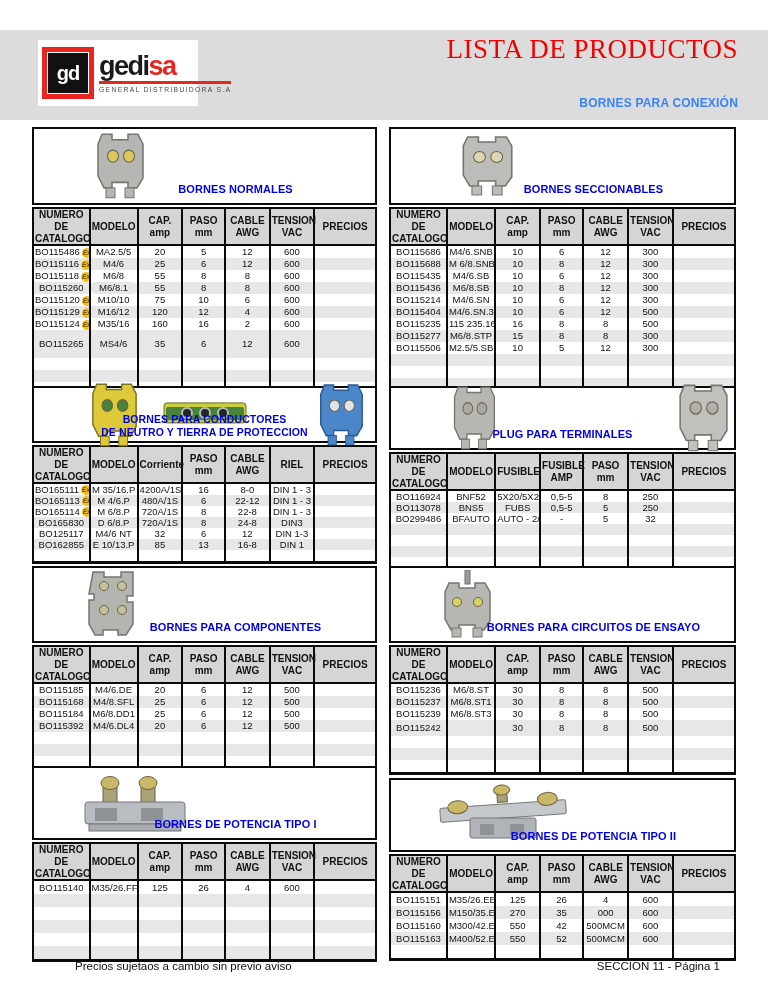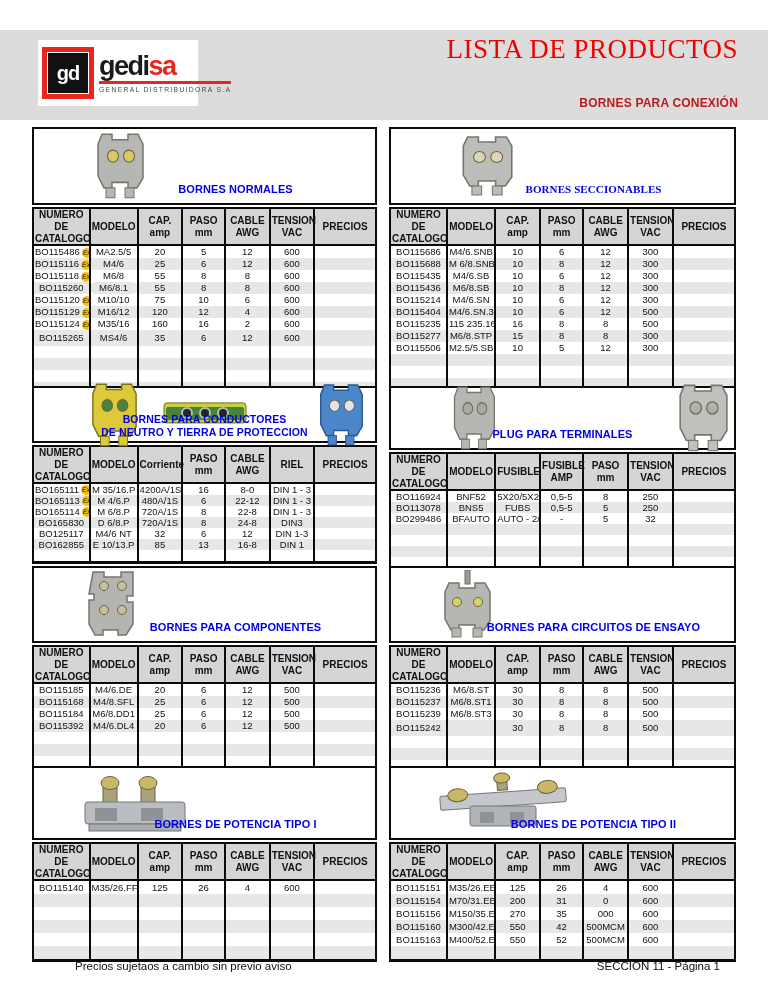--- a/index.html
+++ b/index.html
@@ -13,21 +13,21 @@
     display:flex;align-items:center;padding:2px 4px;box-sizing:border-box;}
   .gd-emblem{width:52px;height:52px;background:#e8251f;display:flex;align-items:center;justify-content:center;flex:0 0 auto;}
   .gd-inner{width:42px;height:42px;background:#111;color:#fff;display:flex;align-items:center;justify-content:center;
     font-weight:bold;font-size:20px;letter-spacing:-1px;border:1px solid #fff;box-sizing:border-box;}
   .brand-wrap{margin-left:5px;line-height:1;}
   .brand-word{font-weight:bold;font-size:27px;letter-spacing:-1.5px;border-bottom:3px solid #e8251f;padding-bottom:1px;}
   .brand-black{color:#1a1a1a;} .brand-red{color:#e8251f;}
   .brand-sub{font-size:6.8px;letter-spacing:1.3px;color:#4a4a4a;margin-top:3px;white-space:nowrap;}
   .doc-title{position:absolute;right:30px;top:34px;font-family:"Liberation Serif",serif;
     font-size:27px;color:#f20000;letter-spacing:0.5px;white-space:nowrap;}
-  .doc-subtitle{position:absolute;right:30px;top:96px;font-size:12px;font-weight:bold;color:#b91c1c;letter-spacing:0.2px;}
+  .doc-subtitle{position:absolute;right:30px;top:96px;font-size:12px;font-weight:bold;color:#3b82f6;letter-spacing:0.2px;}
   
   .section{position:absolute;box-sizing:border-box;}
   .img-box{border:2px solid #0a0a0a;background:#fff;position:relative;margin-bottom:2px;box-sizing:border-box;}
   .img-pos{position:absolute;top:50%;transform:translateY(-50%);line-height:0;}
   .img-pos.ctr{left:50%;transform:translate(-50%,-58%);}
   .sec-title{position:absolute;left:0;right:0;bottom:6px;text-align:center;font-weight:bold;
     font-size:11px;color:#0000e6;letter-spacing:0.1px;line-height:1.25;}
   .sec-title.pad{padding-left:62px;}
   .sec-title.two{bottom:2px;font-size:10.5px;}
   table.ptable{width:100%;border-collapse:collapse;table-layout:fixed;
@@ -154,21 +154,21 @@
           <tr>
             <td style="height: 12px;">BO115124<span class="ex-badge">Ex</span></td>
             <td style="height: 12px;">M35/16</td>
             <td style="height: 12px;">160</td>
             <td style="height: 12px;">16</td>
             <td style="height: 12px;">2</td>
             <td style="height: 12px;">600</td>
             <td style="height: 12px;"></td>
           </tr>
           <tr>
-            <td style="height: 16px;">BO115265</td>
+            <td style="height: 28px;">BO115265</td>
             <td style="height: 12px;">MS4/6</td>
             <td style="height: 12px;">35</td>
             <td style="height: 12px;">6</td>
             <td style="height: 12px;">12</td>
             <td style="height: 12px;">600</td>
             <td style="height: 12px;"></td>
           </tr>
           <tr>
             <td style="height: 12px;">&nbsp;</td>
             <td style="height: 12px;">&nbsp;</td>
@@ -202,21 +202,21 @@
             <td style="height: 12px;">&nbsp;</td>
             <td style="height: 12px;">&nbsp;</td>
             <td style="height: 12px;">&nbsp;</td>
             <td style="height: 12px;">&nbsp;</td>
             <td style="height: 12px;">&nbsp;</td>
           </tr>
         </tbody>
       </table>
     </div>
     <div class="section" style="top: 127px; left: 389px; width: 347px;">
-      <div class="img-box" style="height: 78px; font-family: Liberation Serif, serif;">
+      <div class="img-box" style="height: 78px;">
         <div class="img-pos" style="left: 68px;"><svg width="56" height="64" viewBox="0 0 52 64" preserveAspectRatio="none">
     <path d="M8 3 h10 v5 h16 v-5 h10 l5 9 v31 l-6 9 h-9 v-5 h-16 v5 h-8 l-6 -11 v-29 z" fill="#bcbcb8" stroke="#76766f" stroke-width="1.5"></path>
     <circle cx="19" cy="23" r="5.5" fill="#ddd6b4" stroke="#6b6345" stroke-width="1"></circle>
     <circle cx="35" cy="23" r="5.5" fill="#ddd6b4" stroke="#6b6345" stroke-width="1"></circle>
     <rect x="12" y="52" width="9" height="9" fill="#bcbcb8" stroke="#76766f" stroke-width="1"></rect>
     <rect x="31" y="52" width="9" height="9" fill="#bcbcb8" stroke="#76766f" stroke-width="1"></rect>
   </svg></div>
         <div class="sec-title pad"><span>BORNES SECCIONABLES</span></div>
       </div>
       <table class="ptable">
@@ -859,21 +859,21 @@
             <td style="height: 13px;">&nbsp;</td>
             <td style="height: 13px;">&nbsp;</td>
             <td style="height: 13px;">&nbsp;</td>
             <td style="height: 13px;">&nbsp;</td>
             <td style="height: 13px;">&nbsp;</td>
           </tr>
         </tbody>
       </table>
     </div>
     <div class="section" style="top: 766px; left: 389px; width: 347px;">
-      <div class="img-box" style="height: 74px;">
+      <div class="img-box" style="height: 74px; margin-top: 12px;">
         <div class="img-pos" style="left: 45px;"><svg width="134" height="62" viewBox="0 0 134 62">
   <g transform="rotate(-4 67 26)">
     <rect x="4" y="20" width="126" height="14" rx="2" fill="#c4c7cb" stroke="#77777a"></rect>
     <ellipse cx="22" cy="20" rx="10" ry="6.5" fill="#c9b867" stroke="#6b6345"></ellipse>
     <rect x="62" y="4" width="10" height="14" fill="#a9a27a" stroke="#6b6345"></rect>
     <ellipse cx="67" cy="6" rx="8" ry="5" fill="#c9b867" stroke="#6b6345"></ellipse>
     <ellipse cx="112" cy="18" rx="10" ry="6.5" fill="#c9b867" stroke="#6b6345"></ellipse>
   </g>
   <rect x="34" y="34" width="66" height="20" rx="2" fill="#b0b3b7" stroke="#77777a"></rect>
   <rect x="44" y="40" width="14" height="11" fill="#8f9296"></rect>
@@ -906,29 +906,20 @@
           <tr>
             <td style="height: 13px;">BO115151</td>
             <td style="height: 13px;">M35/26.EE</td>
             <td style="height: 13px;">125</td>
             <td style="height: 13px;">26</td>
             <td style="height: 13px;">4</td>
             <td style="height: 13px;">600</td>
             <td style="height: 13px;"></td>
           </tr>
           <tr>
-            <td style="height: 13px;">BO115154</td>
-            <td style="height: 13px;">M70/31.EE</td>
-            <td style="height: 13px;">200</td>
-            <td style="height: 13px;">31</td>
-            <td style="height: 13px;">0</td>
-            <td style="height: 13px;">600</td>
-            <td style="height: 13px;"></td>
-          </tr>
-          <tr>
             <td style="height: 13px;">BO115156</td>
             <td style="height: 13px;">M150/35.EE</td>
             <td style="height: 13px;">270</td>
             <td style="height: 13px;">35</td>
             <td style="height: 13px;">000</td>
             <td style="height: 13px;">600</td>
             <td style="height: 13px;"></td>
           </tr>
           <tr>
             <td style="height: 13px;">BO115160</td>

